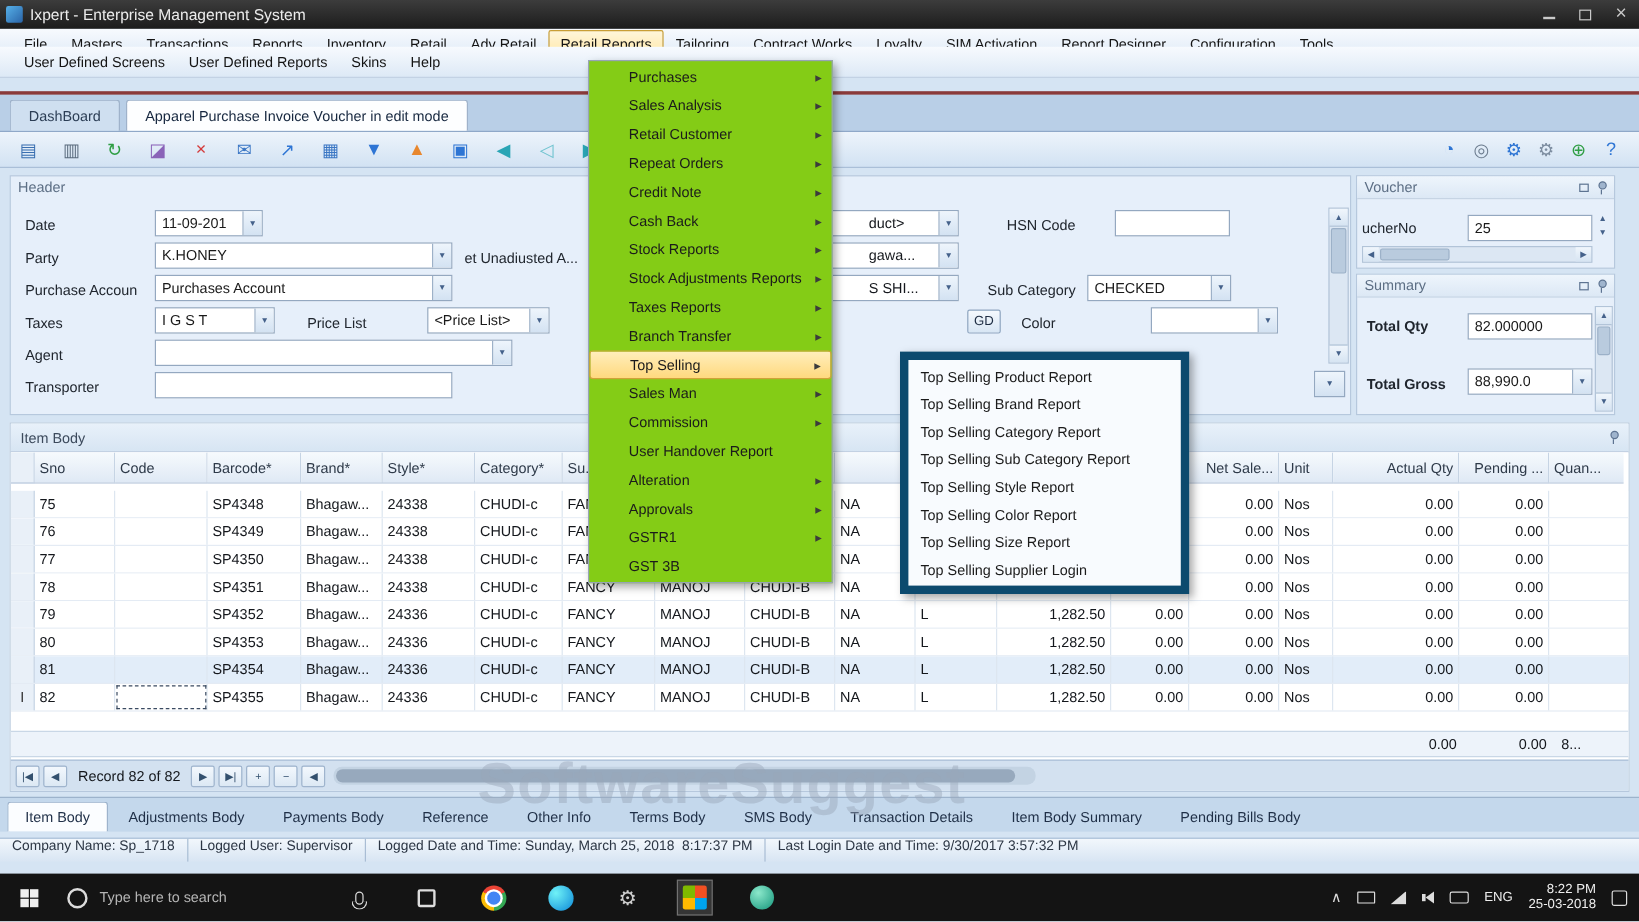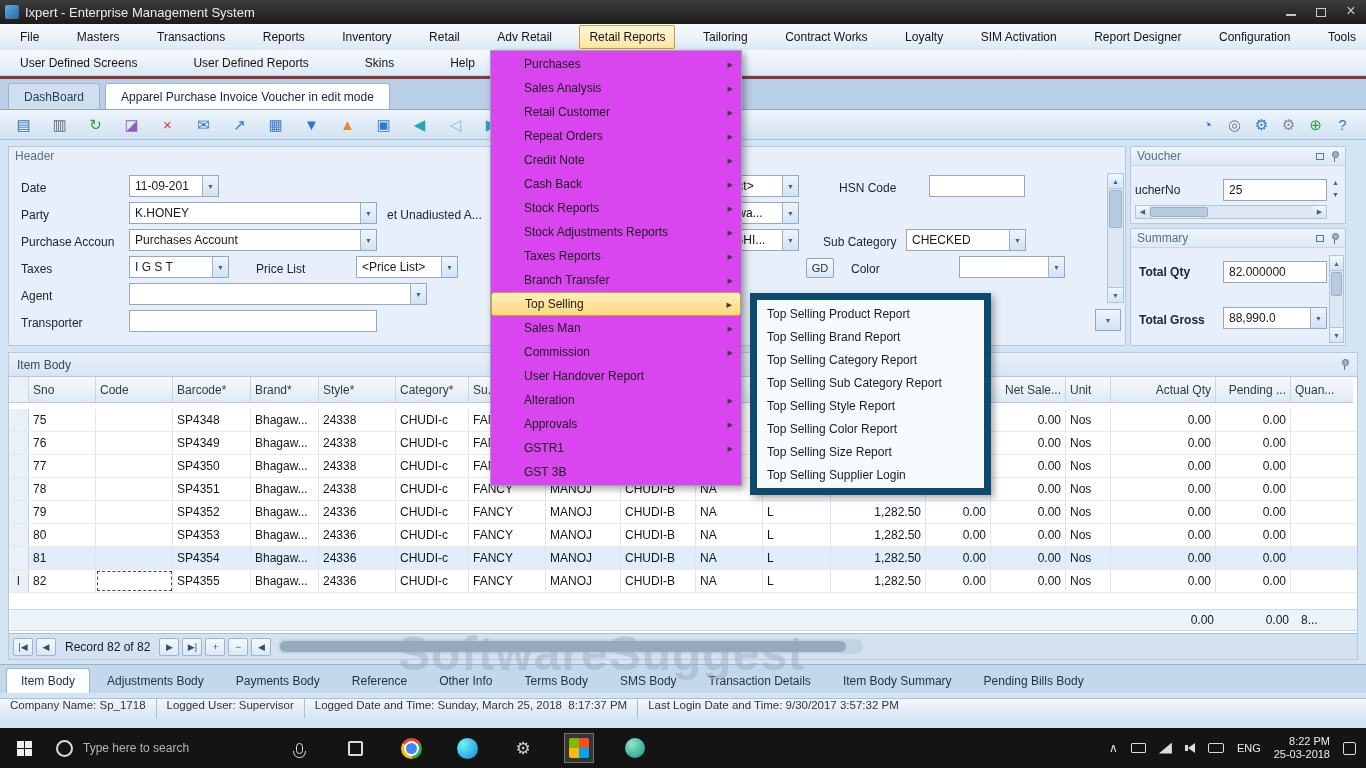--- a/index.html
+++ b/index.html
@@ -15,22 +15,22 @@
   .title-text{color:#ececec;font-size:13px;}
   .win-controls{margin-left:auto;display:flex;height:100%;}
   .win-btn{width:30px;height:100%;display:flex;align-items:center;justify-content:center;color:#c9c9c9;}
   .ic-min{width:10px;height:0;border-bottom:2px solid #c9c9c9;margin-top:6px;}
   .ic-max{width:10px;height:9px;border:1.5px solid #c9c9c9;}
   .ic-close::before{content:"\00D7";font-size:16px;line-height:10px;}
 
   
   .menubar{position:absolute;left:0;width:1366px;height:26px;display:flex;align-items:center;
     padding-left:10px;background:linear-gradient(#f7fafe,#dde9f6);}
-  .menubar.row1{top:24px;justify-content:space-between;}
-  .menubar.row2{top:50px;border-bottom:1px solid #c3d2e4;gap:36px;}
+  .menubar.row1{top:24px;}
+  .menubar.row2{top:39px;border-bottom:1px solid #c3d2e4;}
   .menu-item{padding:4px 9px;border:1px solid transparent;border-radius:2px;color:#141414;white-space:nowrap;}
   .menu-item.open{background:linear-gradient(#fff6da,#ffe6a4);border-color:#c99e35;}
   .redline{position:absolute;left:0;top:76px;width:1366px;height:3px;background:#8a3a3a;}
 
   
   .tabstrip{position:absolute;left:0;top:79px;width:1366px;height:31px;background:#b9cfe7;
     display:flex;align-items:flex-end;padding-left:8px;gap:5px;border-bottom:1px solid #8fa8c8;}
   .dtab{height:26px;display:flex;align-items:center;padding:0 15px;background:#cfdff0;
     border:1px solid #9fb2ca;border-bottom:none;border-radius:3px 3px 0 0;color:#2c3e55;white-space:nowrap;}
   .dtab.active{background:#fdfeff;color:#16273f;}
@@ -123,21 +123,21 @@
   .statusbar{position:absolute;left:0;top:698px;width:1366px;height:20px;display:flex;
     background:linear-gradient(#f2f7fc,#d8e5f3);border-top:1px solid #aabfd8;font-size:11.5px;color:#2c3644;}
   .seg{padding:0 10px;border-right:1px solid #a9bdd4;white-space:pre;}
   .seg:last-child{border-right:none;}
 
   
   .watermark{position:absolute;left:398px;top:626px;font-size:48px;font-weight:bold;letter-spacing:1px;
     color:rgba(154,167,184,0.45);z-index:60;pointer-events:none;}
 
   
-  .dropdown{position:absolute;left:490px;top:50px;width:252px;background:#d946ef;border:1px solid #97a4b6;
+  .dropdown{position:absolute;left:490px;top:50px;width:204px;background:#84cc16;border:1px solid #97a4b6;
     box-shadow:3px 3px 7px rgba(0,0,0,0.35);z-index:100;padding:1px 0;}
   .dd-item{height:24px;display:flex;align-items:center;padding:0 20px 0 33px;position:relative;color:#1b1b1b;}
   .dd-item .arrow{position:absolute;right:8px;top:0;bottom:0;display:flex;align-items:center;opacity:0;}
   .dd-item .arrow.show{opacity:1;}
   .dd-item .arrow::before{content:"\25B8";font-size:11px;color:#3c3c3c;}
   .dd-item.hl{background:linear-gradient(#ffeebc,#ffd97e);border:1px solid #cfa23a;border-radius:3px;}
   .submenu{position:absolute;left:750px;top:293px;width:241px;background:#f8fbfe;border:7px solid #0c4a6e;
     box-shadow:3px 3px 7px rgba(0,0,0,0.35);z-index:100;padding:2px 0;}
   .sm-item{height:23px;display:flex;align-items:center;padding:0 10px;color:#1b1b1b;white-space:nowrap;}
 

